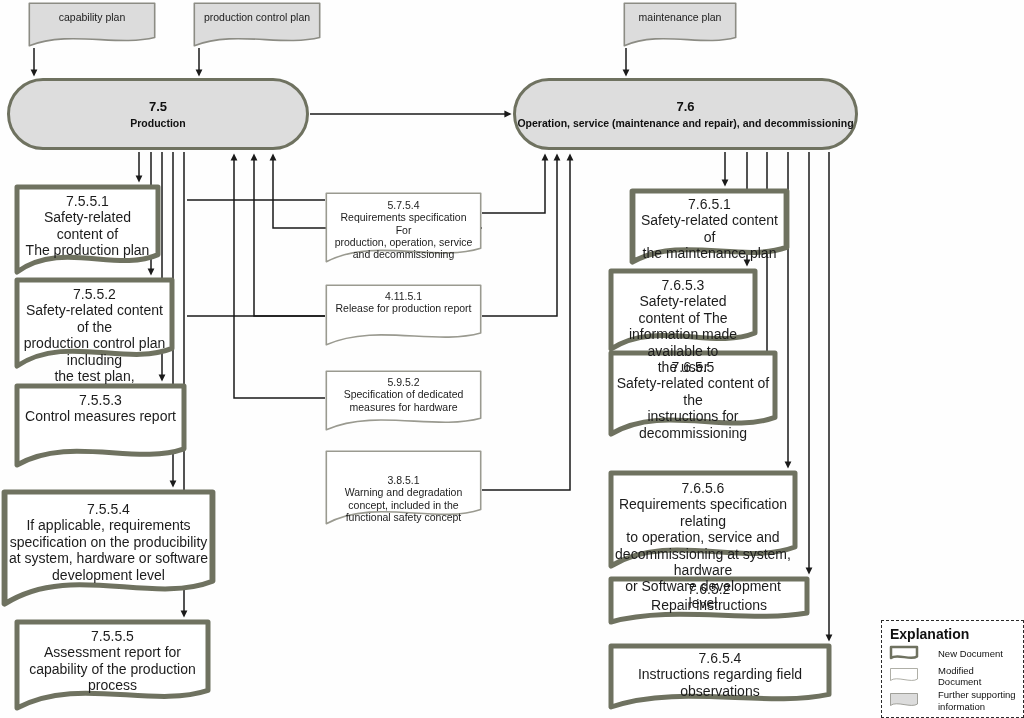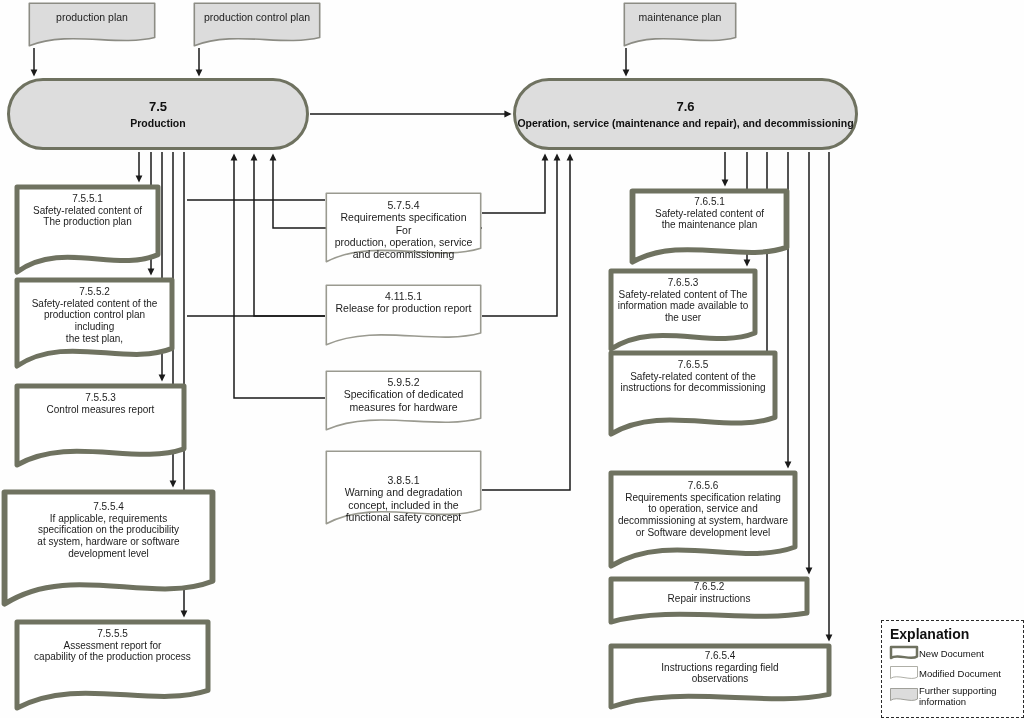--- a/index.html
+++ b/index.html
@@ -32,21 +32,21 @@
     position: relative;
     z-index: 2;
     width: 100%;
     padding: 0 7px;
     line-height: 1.17;
   }
   .doc .num { display: block; }
   .doc .lbl { display: block; }
 
   
-  .doc.new   { font-size: 10px; }
+  .doc.new   { font-size: 14px; }
   .doc.mod   { font-size: 10.5px; }
   .doc.supp  { font-size: 10.5px; }
 
   
   .phase {
     position: absolute;
     background: #dddddd;
     border: 3px solid #6f7260;
     border-radius: 40px;
     display: flex;
@@ -66,21 +66,21 @@
     width: 143px; height: 98px;
     border: 1.4px dashed #2a2a2a;
     background: #ffffff;
     padding: 5px 6px 4px 7px;
   }
   #legend .ltitle {
     font-size: 14px; font-weight: bold; color: #111;
     margin: 0 0 3px 1px;
   }
   #legend .lrow {
-    display: flex; align-items: center; gap: 0;
+    display: flex; align-items: center; gap: 19px;
     margin-bottom: 2px;
   }
   #legend .lswatch { width: 30px; height: 18px; flex: 0 0 30px; }
   #legend .ltext { font-size: 9.5px; color: #111; line-height: 1.18; }
 </style>
 </head>
 <body>
 
 <div id="stage">
 
@@ -123,21 +123,21 @@
       <path d="M829,152 L829,638" marker-end="url(#ah)"></path>
     </g>
   </svg>
 
   <div id="nodes">
       <div class="doc supp" style="left: 28px; top: 2px; width: 128px; height: 46px;">
         <svg class="svgwrap" viewBox="0 0 128 46" preserveAspectRatio="none">
     <path d="M1.3,1.3 L126.7,1.3 L126.7,35.5 C89.6,44.7 40.96,28.14 1.3,43.7 Z" fill="#dcdcdc" stroke="#8c8c84" stroke-width="1.6" stroke-linejoin="round"></path>
   </svg>
         <div class="txt" style="padding-top: 9px;">
-          <span class="lbl">production plan</span>
+          <span class="lbl">capability plan</span>
         </div>
       </div>
       <div class="doc supp" style="left: 193px; top: 2px; width: 128px; height: 46px;">
         <svg class="svgwrap" viewBox="0 0 128 46" preserveAspectRatio="none">
     <path d="M1.3,1.3 L126.7,1.3 L126.7,35.5 C89.6,44.7 40.96,28.14 1.3,43.7 Z" fill="#dcdcdc" stroke="#8c8c84" stroke-width="1.6" stroke-linejoin="round"></path>
   </svg>
         <div class="txt" style="padding-top: 9px;">
           <span class="lbl">production control plan</span>
         </div>
       </div>

